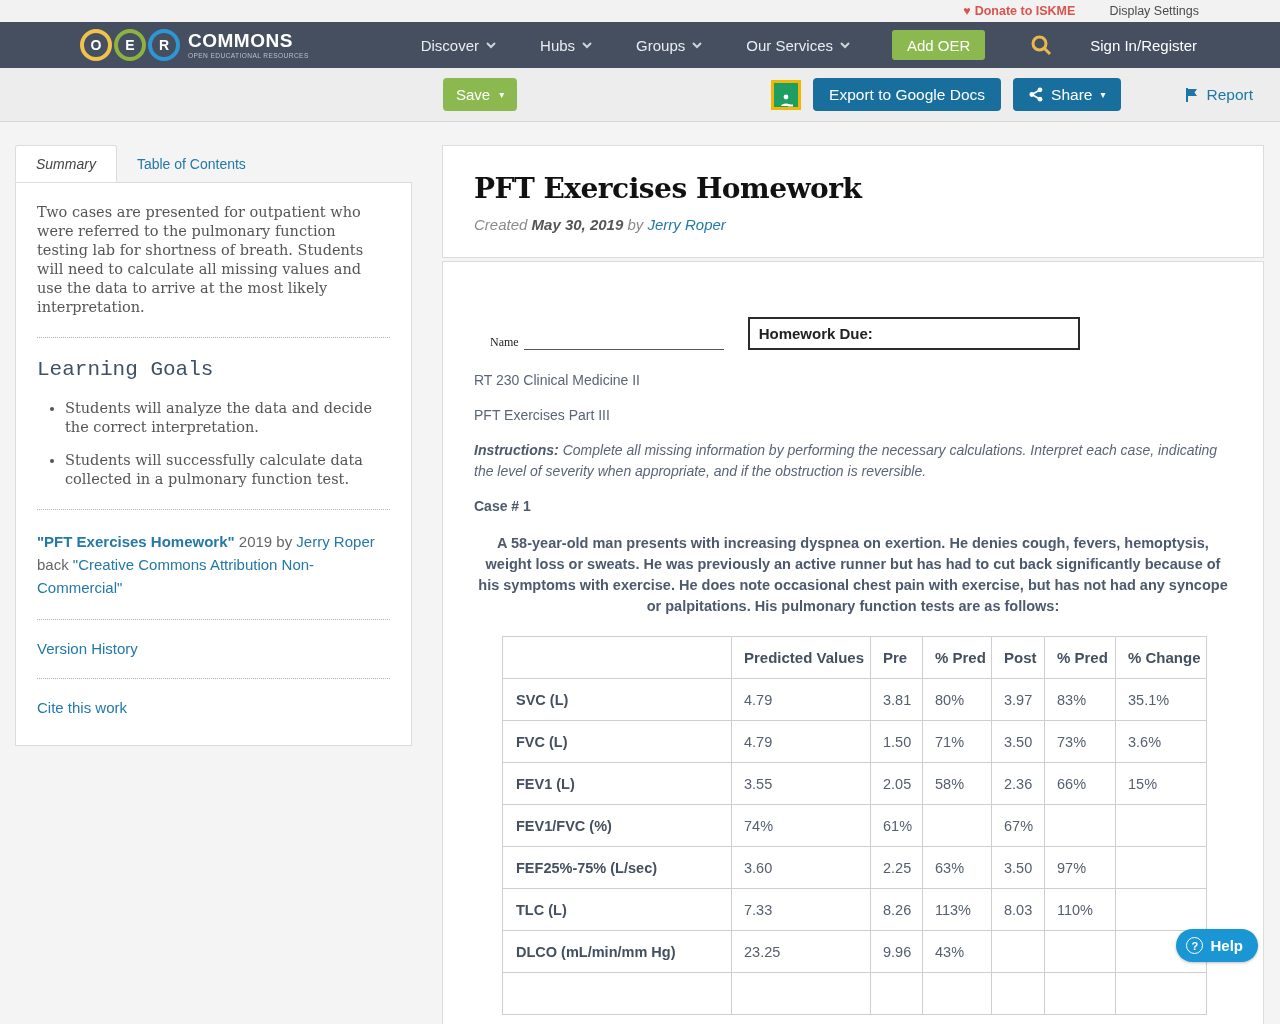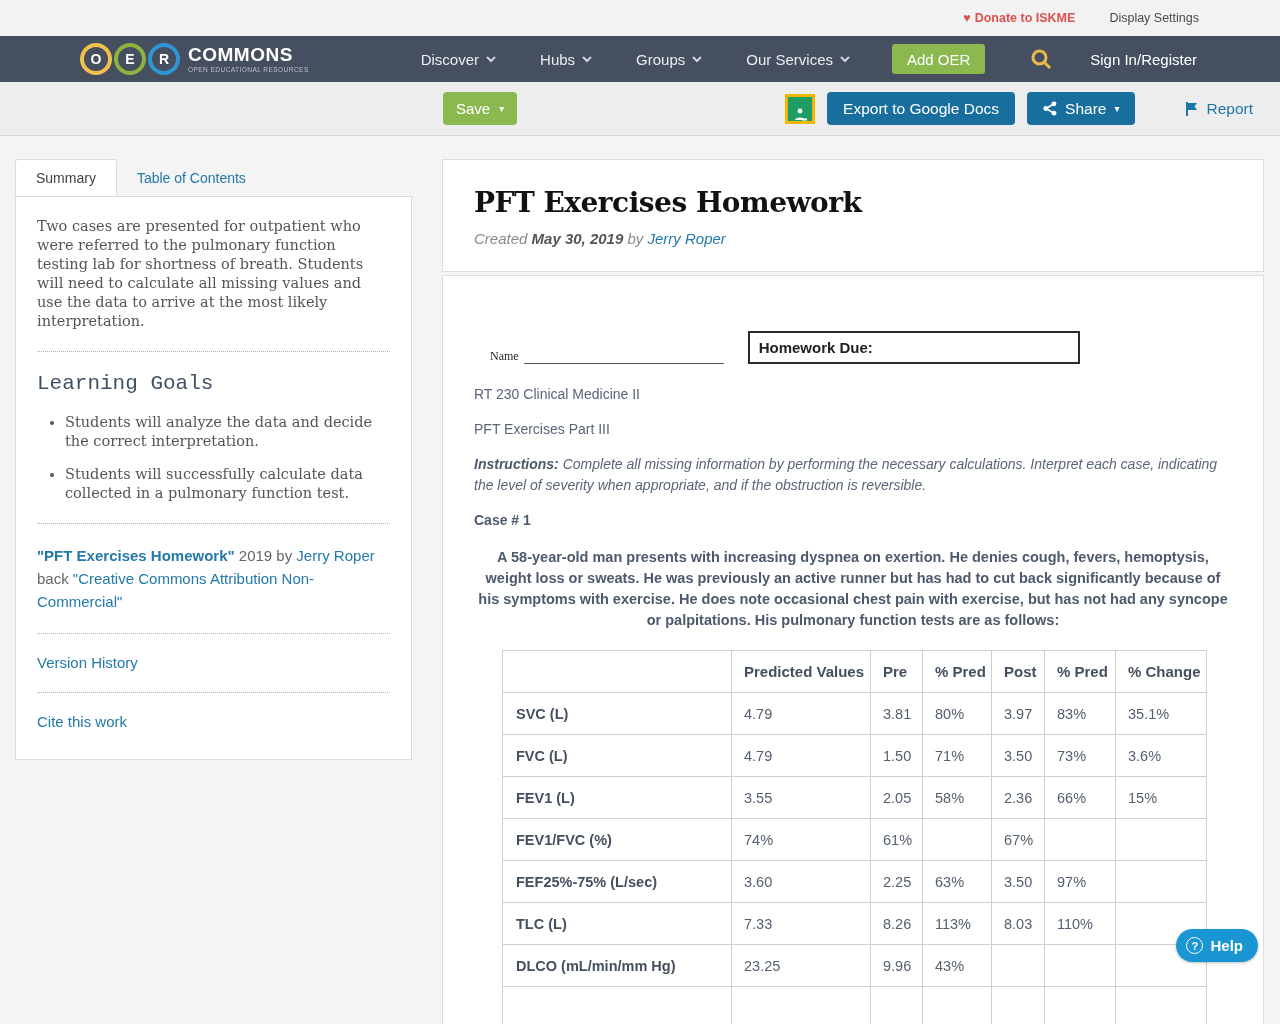--- a/index.html
+++ b/index.html
@@ -1,20 +1,20 @@
 <!DOCTYPE html>
 <html><head>
 <meta charset="utf-8">
 <style>
   * { margin:0; padding:0; box-sizing:border-box; }
   html,body { width:1280px; height:1024px; overflow:hidden; background:#f4f4f4;
               font-family:"Liberation Sans", sans-serif; }
 
   
-  .topbar { height:36px; background:#f2f2f2; display:flex; align-items:center;
+  .topbar { height:22px; background:#f2f2f2; display:flex; align-items:center;
             justify-content:flex-end; padding-right:81px; gap:34px; }
   .donate { color:#d9534f; font-size:12.5px; font-weight:bold; cursor:pointer; }
   .donate .heart { margin-right:4px; }
   .display-settings { color:#4a4a4a; font-size:12.5px; cursor:pointer; }
 
   
   .nav { height:46px; background:#454f60; display:flex; align-items:center;
          padding:0 83px 0 80px; }
   .logo { display:flex; align-items:center; gap:8px; cursor:pointer; }
   .logo-circles { display:flex; gap:2px; }
@@ -48,33 +48,33 @@
   .toolbar-right { margin-left:auto; display:flex; align-items:center; }
   .classroom-btn { width:30px; height:30px; background:#f2b705; border:none; padding:3px;
                    cursor:pointer; line-height:0; }
   .classroom-inner { width:24px; height:24px; background:#1e9e62; display:flex;
                      align-items:flex-end; justify-content:center; }
   .export-btn, .share-btn { background:#186f9e; color:#fff; border:none; border-radius:4px;
               height:33px; font-size:15.5px; padding:0 16px; cursor:pointer;
               display:flex; align-items:center; gap:8px; font-family:inherit; }
   .export-btn { margin-left:12px; }
   .share-btn { margin-left:12px; }
-  .report-link { margin-left:14px; margin-right:0; color:#1d76a8; font-size:15.5px;
+  .report-link { margin-left:28px; margin-right:0; color:#1d76a8; font-size:15.5px;
                  display:flex; align-items:center; gap:7px; cursor:pointer;padding-left:36px; }
 
   
   .page { display:flex; padding:23px 16px 0 15px; gap:30px; align-items:flex-start; }
 
   
   .sidebar { width:397px; flex:none; }
   .side-tabs { display:flex; position:relative; z-index:2; }
   .tab { height:37px; display:flex; align-items:center; padding:0 20px; font-size:14px;
          cursor:pointer; }
   .tab.active { background:#fff; border:1px solid #dcdcdc; border-bottom:1px solid #fff;
-                border-radius:3px 3px 0 0; color:#444; margin-bottom:-1px; }
+                border-radius:3px 3px 0 0; color:#444; margin-bottom:-1px;font-style:italic; }
   .tab.inactive { color:#2379a8; }
   .side-card { background:#fff; border:1px solid #dcdcdc; padding:20px 21px 28px 21px; }
   .side-desc { font-family:"DejaVu Serif", serif; font-size:14.5px; line-height:19px;
                color:#555; }
   .dotted { border:none; border-top:1px dotted #b5b5b5; margin:20px 0; }
   .lg-title { font-family:Liberation Mono, monospace; font-size:21px; font-weight:normal;
               color:#3f5065; margin:4px 0 18px 0; }
   .goal-list { padding-left:28px; }
   .goal-list li { font-family:"DejaVu Serif", serif; font-size:14.5px; line-height:19px;
                   color:#555; margin-bottom:14px; }

